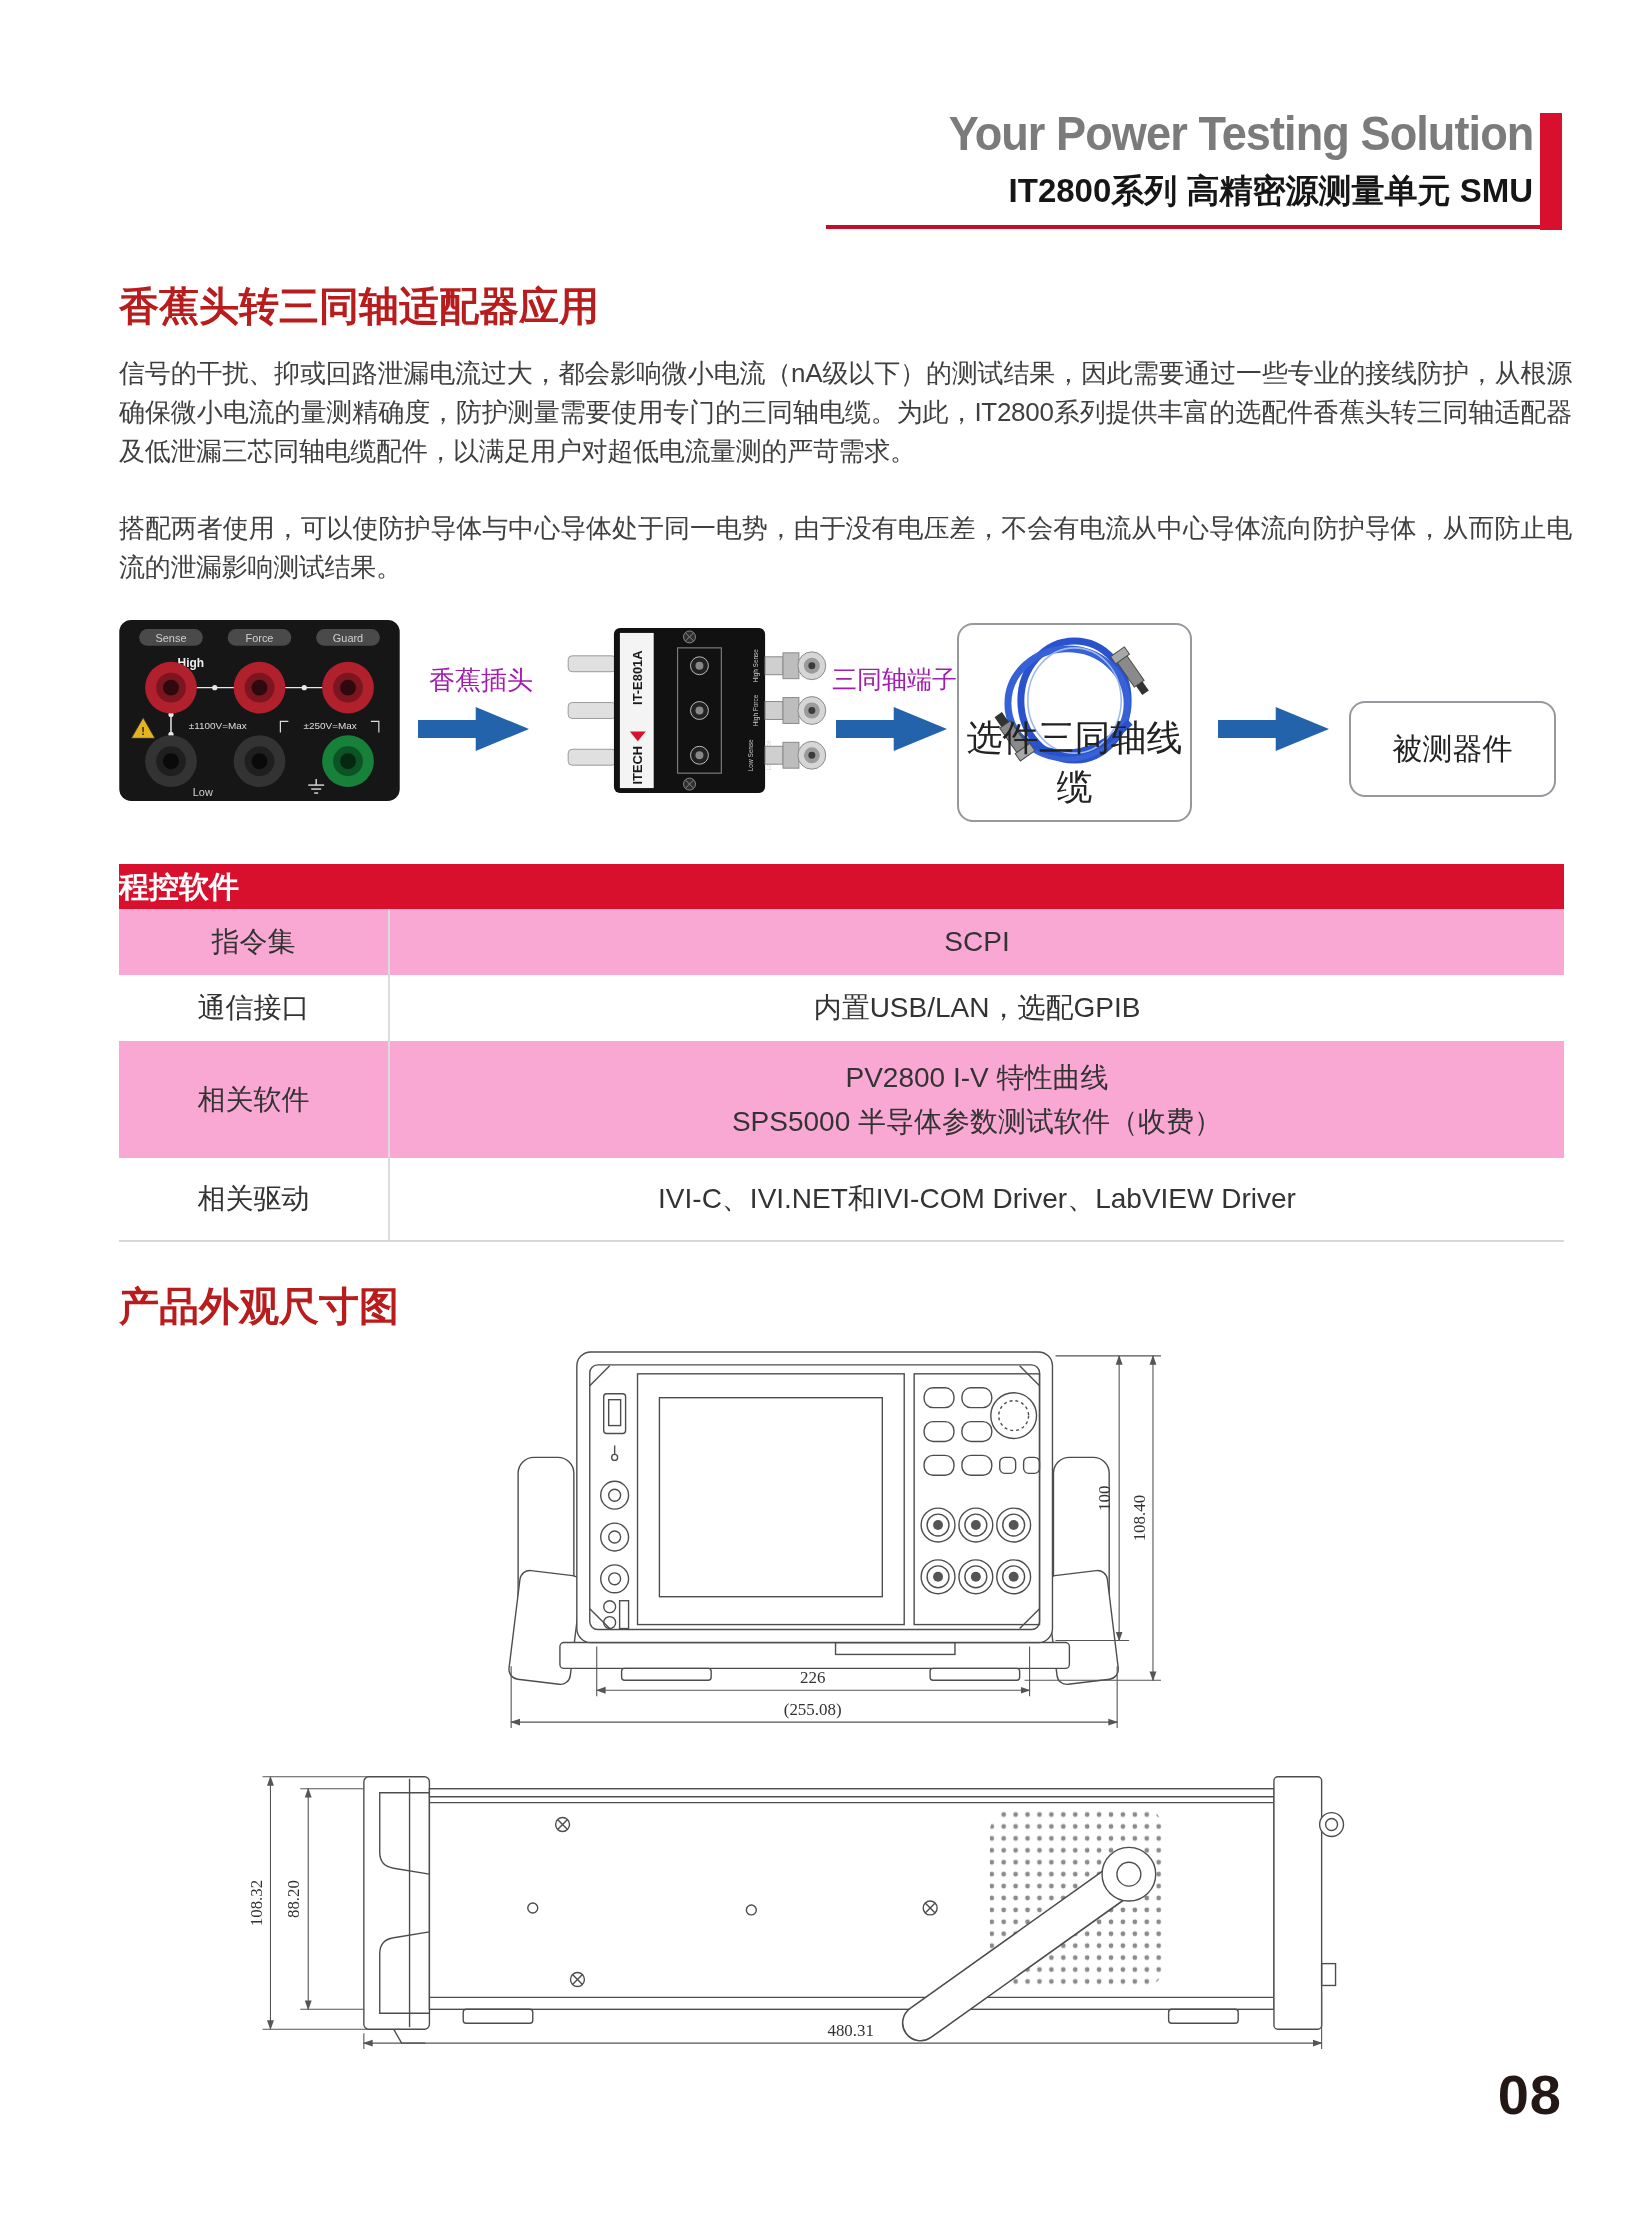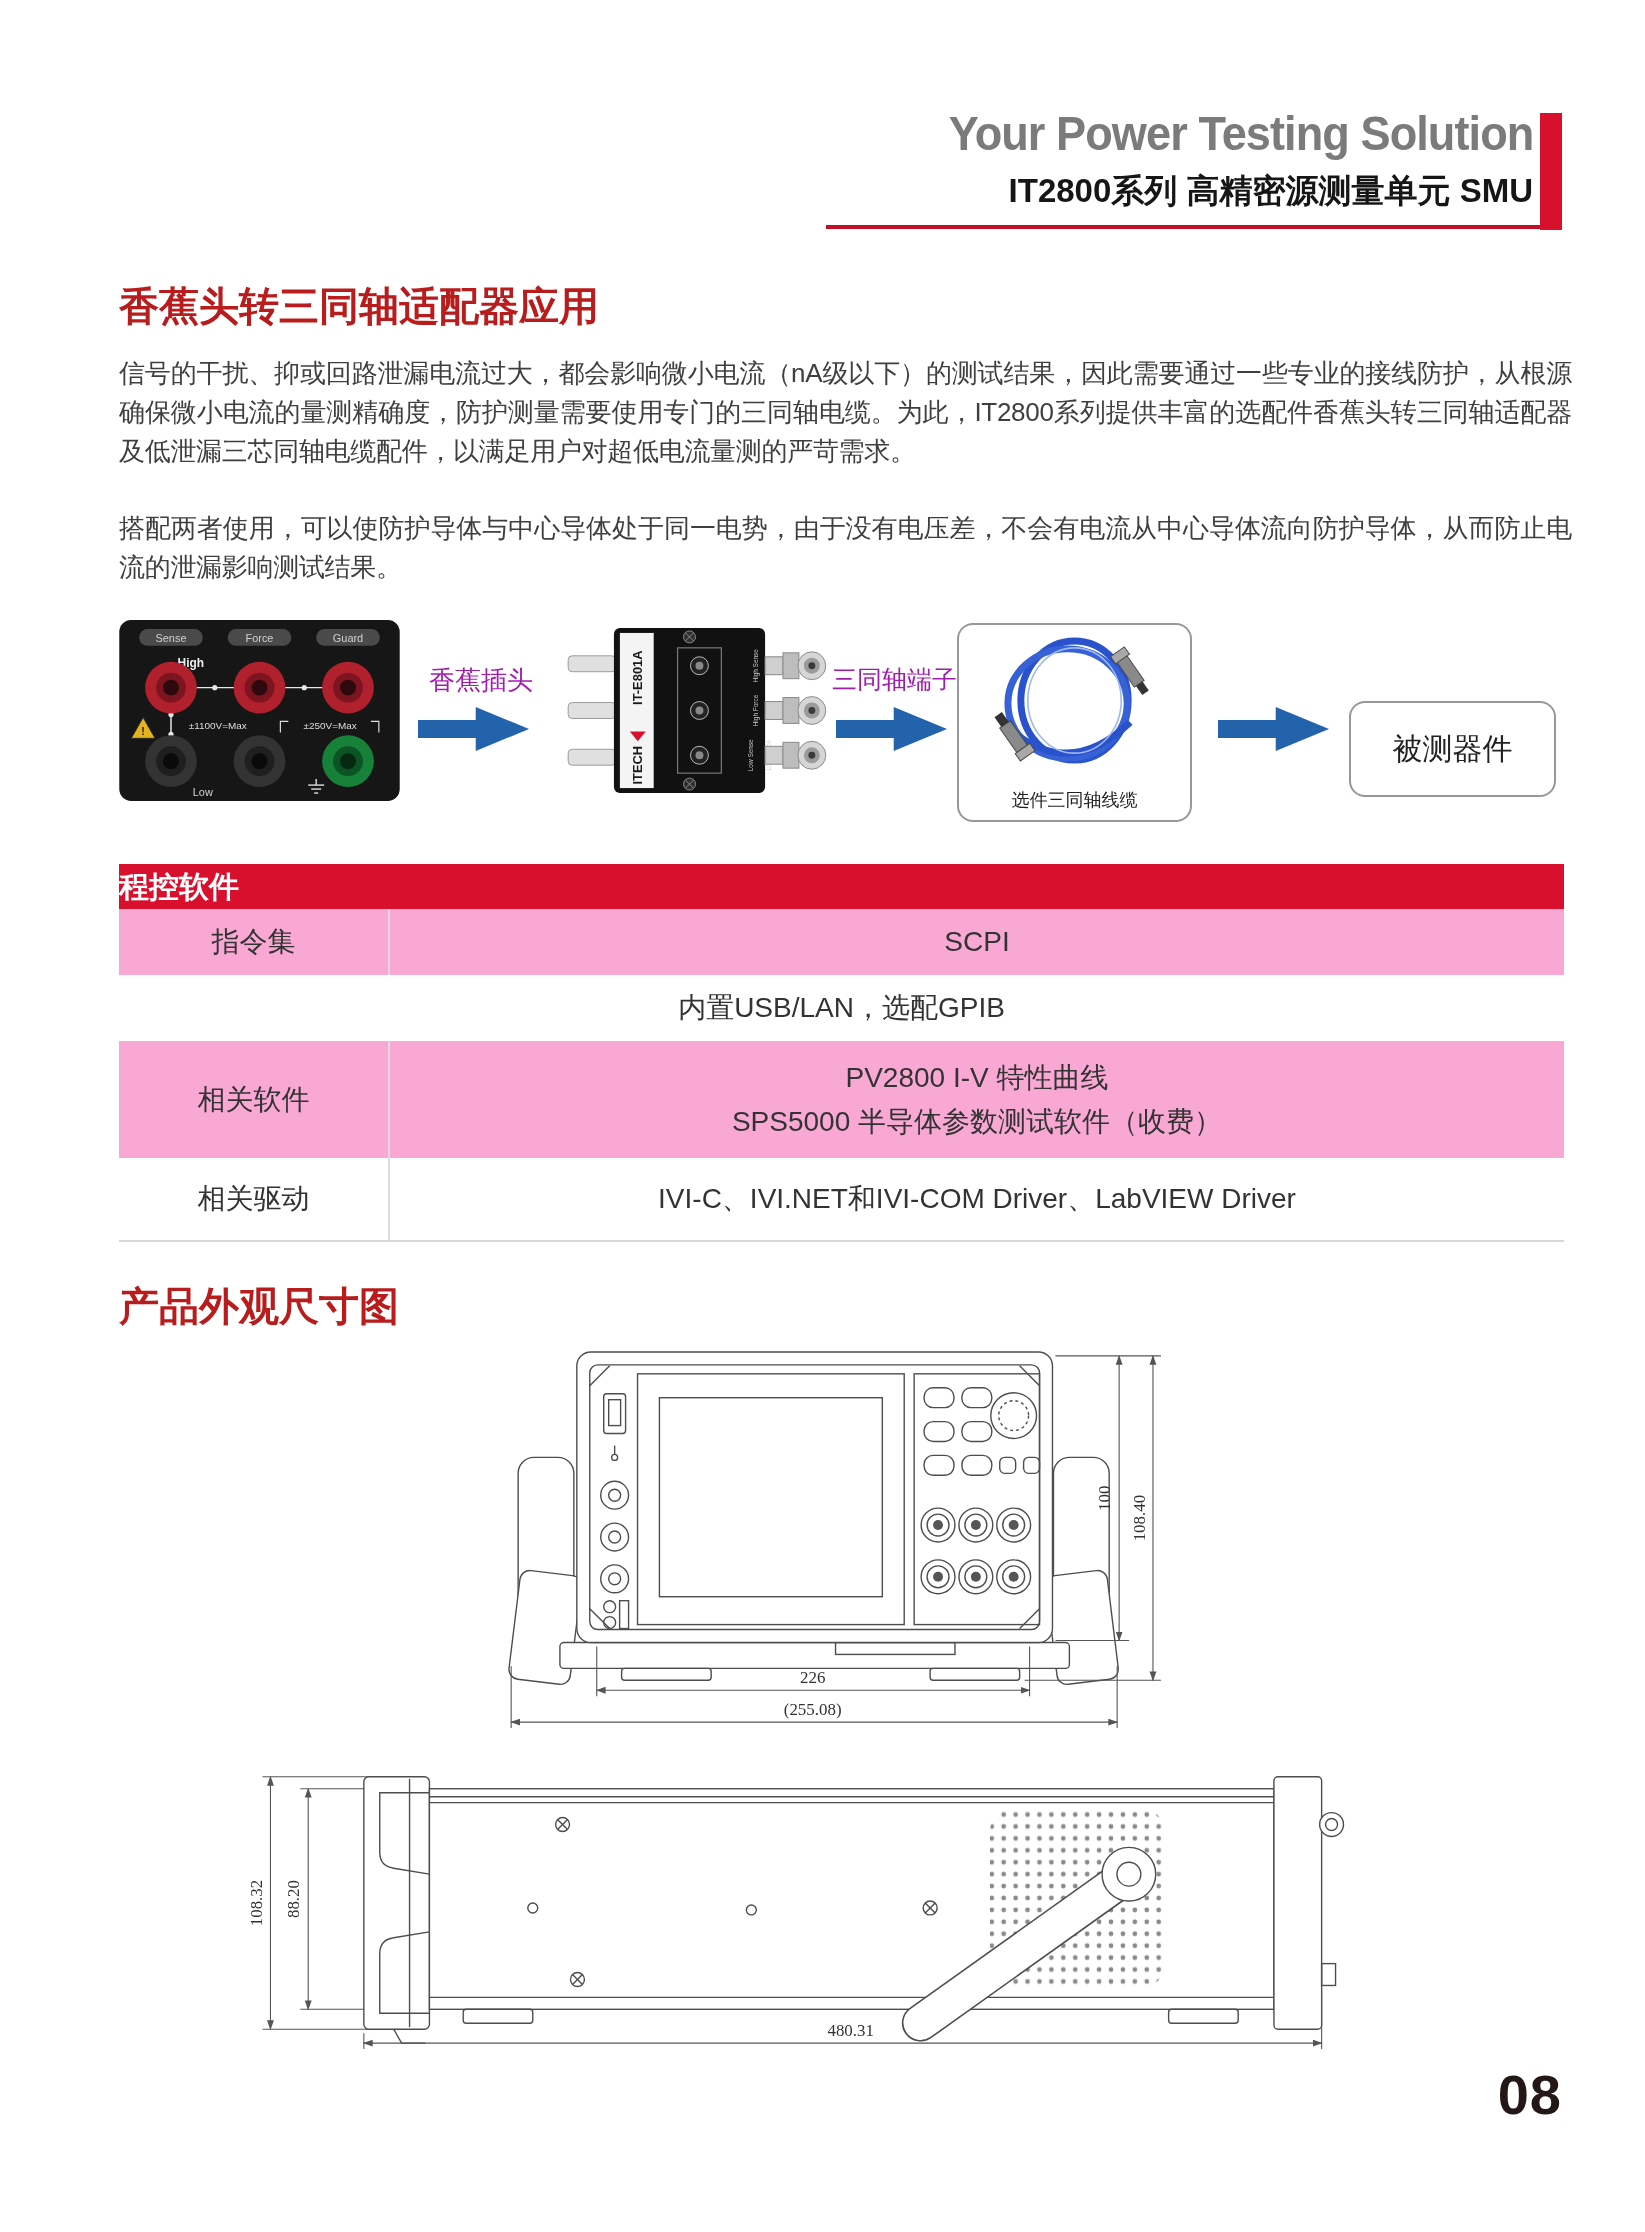--- a/index.html
+++ b/index.html
@@ -37,21 +37,21 @@
   .para2{top:509px;}
 
   
   .flow-label{font-size:26px;color:#a21caf;text-align:right;white-space:nowrap;}
   .flow-arrow{
     background:#2263ab;width:111px;height:50px;
     clip-path:polygon(0% 32%,52% 32%,52% 6%,100% 50%,52% 94%,52% 68%,0% 68%);
   }
   .round-box{border:2px solid #95999e;border-radius:16px;background:#fff;box-sizing:border-box;}
   .dut-box{display:flex;align-items:center;justify-content:center;font-size:30px;color:#222;margin-top:28px;}
-  .cable-caption{position:absolute;left:0;right:0;bottom:8px;text-align:center;font-size:18px;color:#222;}
+  .cable-caption{position:absolute;left:0;right:0;bottom:8px;text-align:center;font-size:36px;color:#222;}
 
   
   .spec-table{left:119px;top:864px;width:1445px;}
   .spec-header{
     height:45px;background:#d8102e;color:#fff;font-size:30px;font-weight:700;
     line-height:45px;box-sizing:border-box;
   }
   .spec-row{display:flex;align-items:stretch;}
   .spec-row.gray{background:#f9a8d4;}
   .spec-row.white{background:#ffffff;}
@@ -244,20 +244,21 @@
 
 <div class="abs spec-table">
   <div class="spec-header">程控软件</div>
   <div class="spec-row gray h66">
     <div class="cell-label">指令集</div>
     <div class="cell-value">
         <div class="vline">SCPI</div>
       </div>
   </div>
   <div class="spec-row white h66">
+    <div class="cell-label">通信接口</div>
     <div class="cell-value">
         <div class="vline">内置USB/LAN，选配GPIB</div>
       </div>
   </div>
   <div class="spec-row gray h118">
     <div class="cell-label">相关软件</div>
     <div class="cell-value">
       <div class="vline">PV2800 I-V 特性曲线</div>
       <div class="vline">SPS5000 半导体参数测试软件（收费）</div>
     </div>

